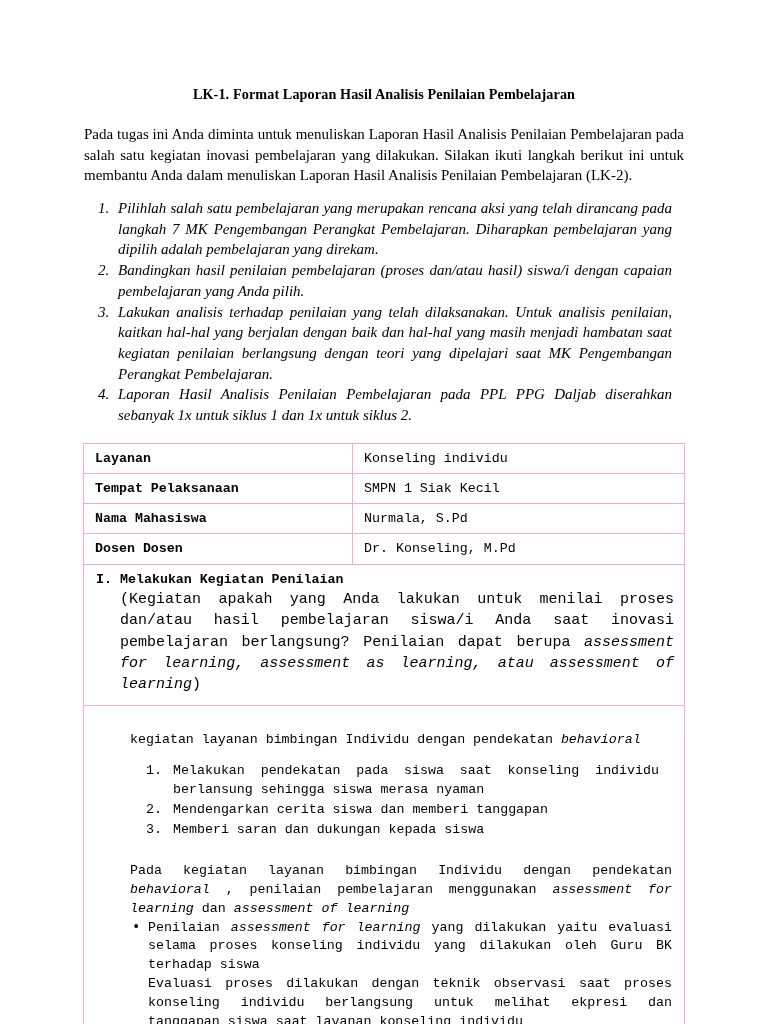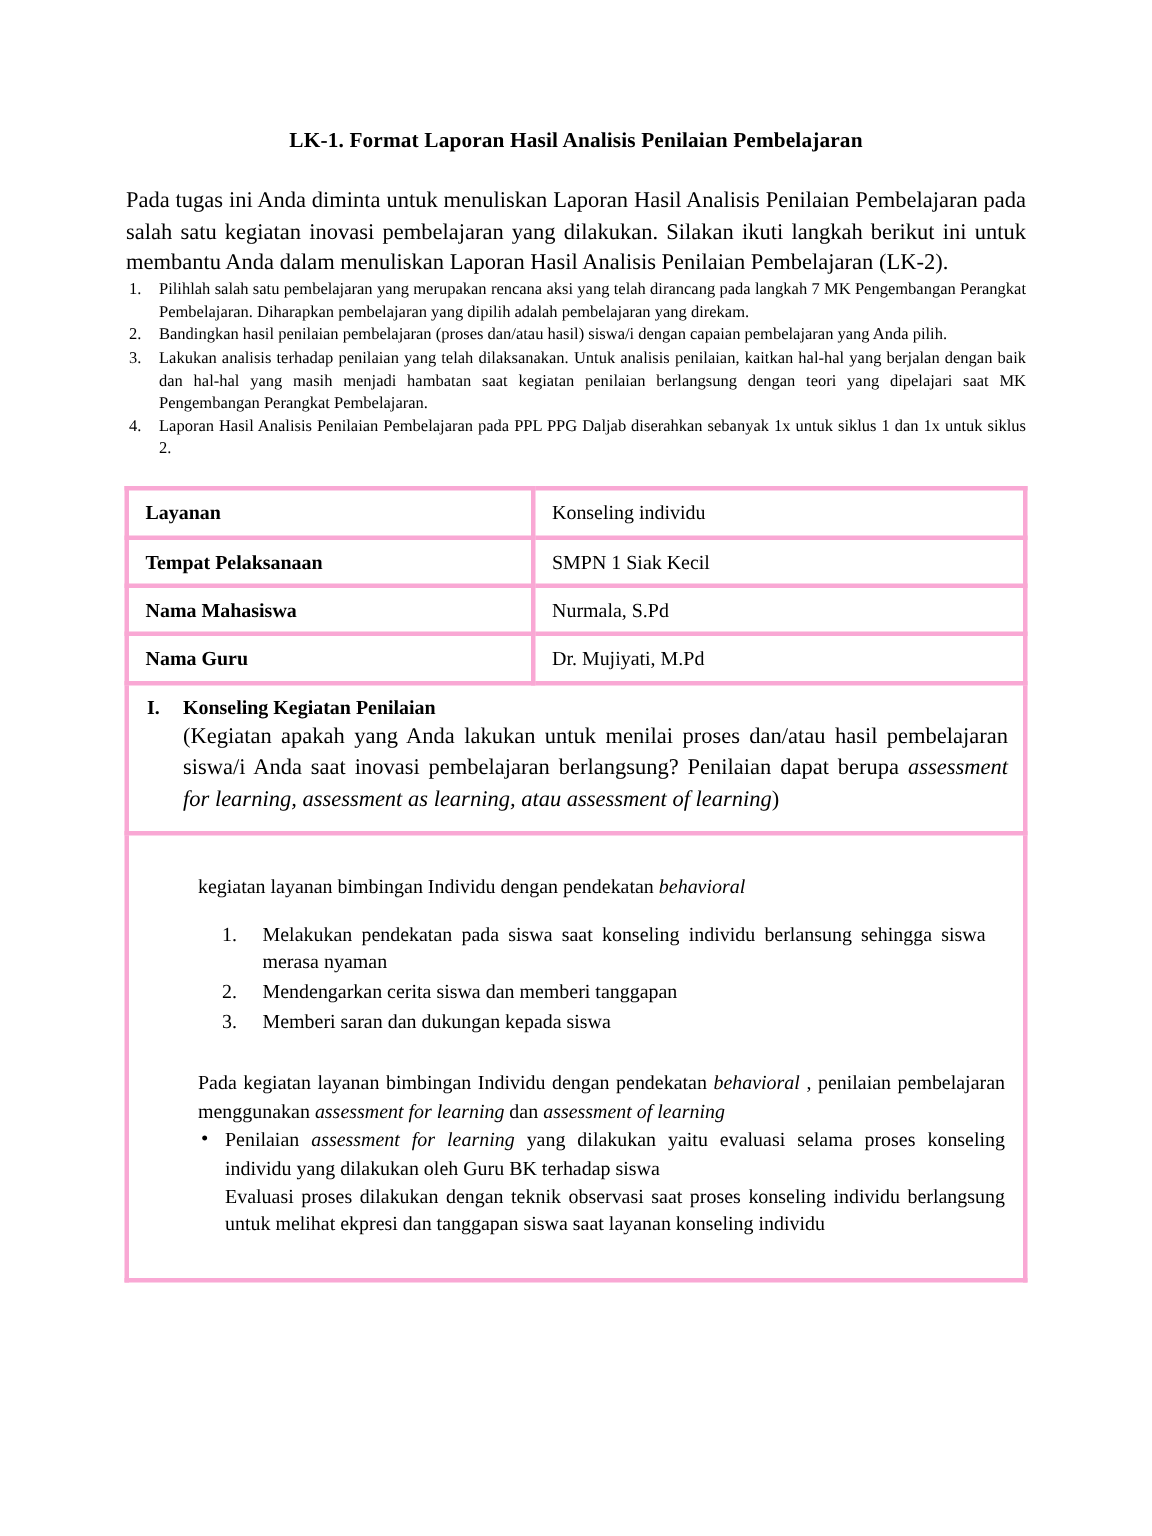--- a/index.html
+++ b/index.html
@@ -35,26 +35,27 @@
     padding-top: 21px;
   }
   .para {
     text-align: justify;
     text-justify: inter-word;
     font-size: 15px;
     line-height: 1.38;
     margin: 0;
   }
   ol.steps {
-    margin: 0;
+    margin: 12px;
     padding: 0;
     list-style: none;
     counter-reset: stepnum;
-    font-size: 11px;
+    font-size: 15px;
     line-height: 1.38;
+    font-style: italic;
   }
   ol.steps > li {
     counter-increment: stepnum;
     position: relative;
     padding-left: 22px;
     text-align: justify;
     text-justify: inter-word;
     margin: 0;
   }
   ol.steps > li::before {
@@ -64,25 +65,26 @@
     top: 0;
   }
   
   .form-table {
     width: 602px;
     margin: 17px auto 0 auto;
     border-collapse: collapse;
     table-layout: fixed;
   }
   .form-table td {
-    border: 3px solid #f9a8d4;
+    border: 1px solid #f9a8d4;
     padding: 6px 9px 6px 11px;
     font-size: 13.3px;
     line-height: 1.3;
     vertical-align: top;
+    font-family: Liberation Mono, monospace;
   }
   .form-table td.label {
     width: 248px;
     font-weight: bold;
   }
   .form-table td.value {
     font-weight: normal;
   }
   td.section-cell {
     padding: 5px 10px 9px 10px;
@@ -197,28 +199,28 @@
       </tr>
       <tr>
         <td class="label">Tempat Pelaksanaan</td>
         <td class="value">SMPN 1 Siak Kecil</td>
       </tr>
       <tr>
         <td class="label">Nama Mahasiswa</td>
         <td class="value">Nurmala,  S.Pd</td>
       </tr>
       <tr>
-        <td class="label">Nama Guru</td>
-        <td class="value">Dr. Mujiyati, M.Pd</td>
+        <td class="label">Dosen Dosen</td>
+        <td class="value">Dr. Konseling, M.Pd</td>
       </tr>
 
       <tr>
         <td class="section-cell" colspan="2">
           <div class="section-head">
-            <span class="numeral">I.</span><span>Konseling Kegiatan Penilaian</span>
+            <span class="numeral">I.</span><span>Melakukan Kegiatan Penilaian</span>
           </div>
           <div class="section-desc"><span>(Kegiatan apakah yang Anda lakukan untuk menilai proses dan/atau hasil pembelajaran siswa/i Anda saat inovasi pembelajaran berlangsung? Penilaian dapat berupa </span><i>assessment for learning, assessment as learning, atau assessment of learning</i><span>)</span></div>
         </td>
       </tr>
 
       <tr>
         <td class="answer-cell" colspan="2">
           <div class="answer-inner">
 
             <p class="answer-lead nojust"><span>kegiatan layanan bimbingan Individu dengan pendekatan </span><i>behavioral</i></p>

